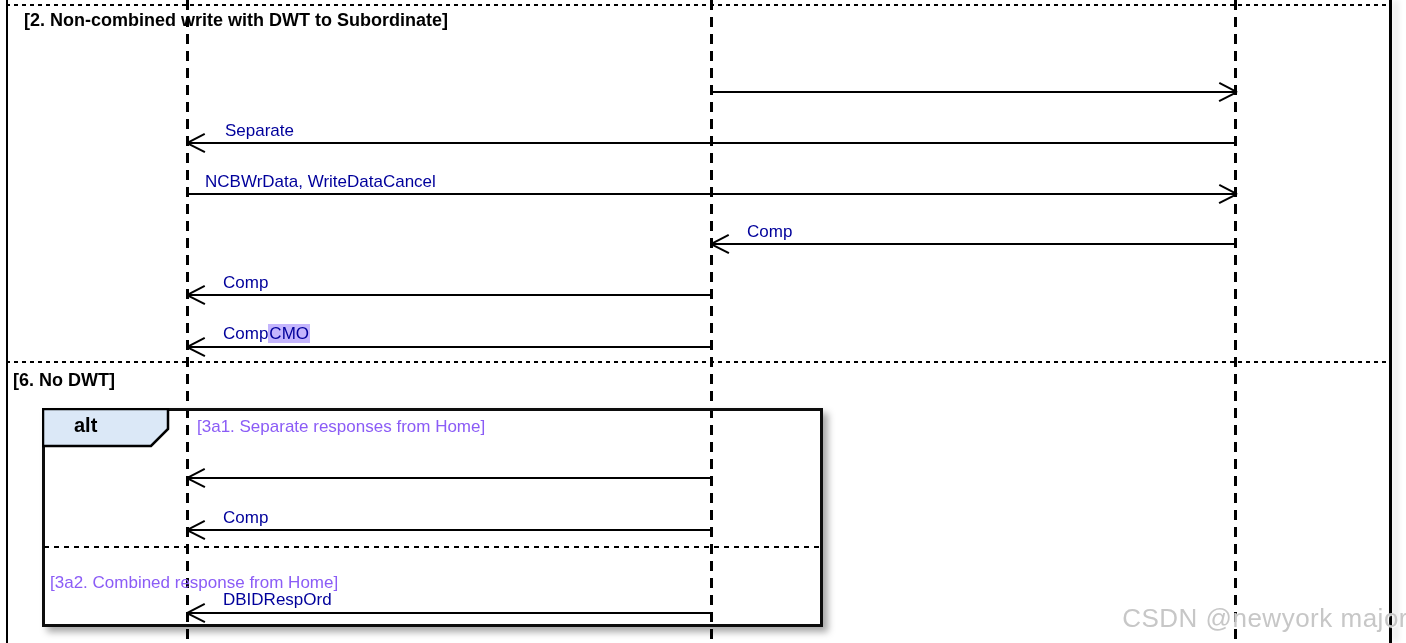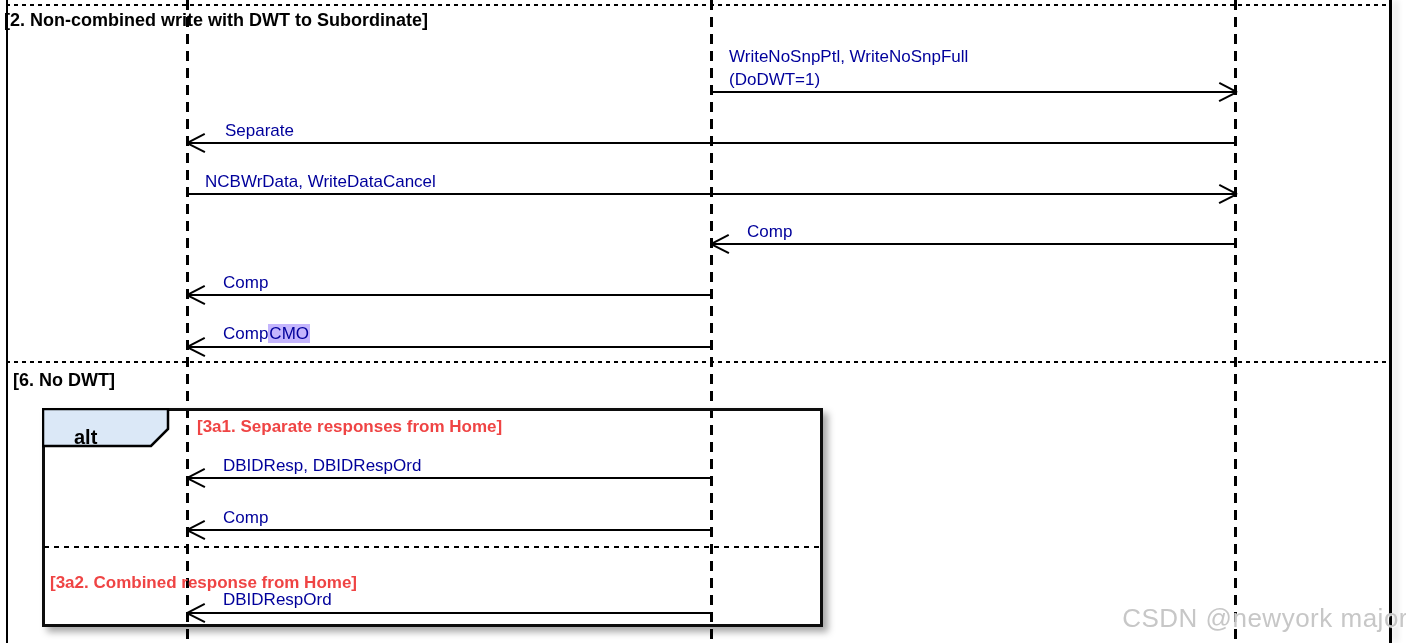--- a/index.html
+++ b/index.html
@@ -23,52 +23,48 @@
   
   .arrow{position:absolute;height:0;border-top:2px solid #000;}
   .arrow::before,.arrow::after{content:"";position:absolute;width:20px;height:2.4px;background:#000;}
   .arrow-left::before{left:-1px;top:-2px;transform-origin:left center;transform:rotate(27deg);}
   .arrow-left::after {left:-1px;top:-2px;transform-origin:left center;transform:rotate(-27deg);}
   .arrow-right::before{right:-1px;top:-2px;transform-origin:right center;transform:rotate(27deg);}
   .arrow-right::after {right:-1px;top:-2px;transform-origin:right center;transform:rotate(-27deg);}
   
   .msg-label{position:absolute;color:#00009b;font-size:17px;line-height:23px;white-space:nowrap;}
   .sec-title{position:absolute;color:#000;font-weight:bold;font-size:18px;white-space:nowrap;}
-  .branch-title{position:absolute;color:#ef4444;font-weight:bold;font-size:17px;white-space:nowrap;}
+  .branch-title{position:absolute;color:#8b5cf6;font-weight:normal;font-size:17px;white-space:nowrap;}
   .hl{background:#c4b5fd;padding:0 1px;}
   
   .alt-box{position:absolute;left:42px;top:408px;width:781px;height:219px;
     border:3px solid #0d0d0d;box-sizing:border-box;
     box-shadow:5px 5px 7px rgba(0,0,0,0.35);background:transparent;}
   .alt-tab{position:absolute;left:42px;top:408px;}
-  .alt-tab-label{position:absolute;left:74px;top:426px;font-weight:bold;font-size:20px;color:#000;}
+  .alt-tab-label{position:absolute;left:74px;top:414px;font-weight:bold;font-size:20px;color:#000;}
   .alt-divider{position:absolute;left:44px;top:546px;width:777px;height:2px;
     background:repeating-linear-gradient(to right,#000 0 5px,transparent 5px 10px);}
   
   .watermark{position:absolute;right:-2px;top:603px;font-size:26px;color:#c7c7c7;
     text-shadow:1px 1px 1px rgba(255,255,255,0.9);white-space:nowrap;letter-spacing:0.5px;}
 </style>
 </head>
 <body>
 
 <div id="canvas">
 
   <div class="frame-left"></div>
   <div class="dash-h sep-top"></div>
 
   <div class="lifeline" style="left:186px;"></div>
   <div class="lifeline" style="left:710px;"></div>
   <div class="lifeline" style="left:1234px;"></div>
 
-  <div class="sec-title" style="left:4px;top:10px;">[2. Non-combined write with DWT to Subordinate]</div>
+  <div class="sec-title" style="left:24px;top:10px;">[2. Non-combined write with DWT to Subordinate]</div>
 
-  <div class="msg-label" style="left:729px;top:45px;">
-    <div>WriteNoSnpPtl, WriteNoSnpFull</div>
-    <div>(DoDWT=1)</div>
-  </div>
   <div class="arrow arrow-right" style="left:712px;top:91px;width:524px;"></div>
 
   <div class="msg-label" style="left:225px;top:119px;">Separate</div>
   <div class="arrow arrow-left" style="left:188px;top:142px;width:1048px;"></div>
 
   <div class="msg-label" style="left:205px;top:170px;">NCBWrData, WriteDataCancel</div>
   <div class="arrow arrow-right" style="left:188px;top:193px;width:1048px;"></div>
 
   <div class="msg-label" style="left:747px;top:220px;">Comp</div>
   <div class="arrow arrow-left" style="left:712px;top:243px;width:524px;"></div>
@@ -86,21 +82,20 @@
   <div class="sec-title" style="left:13px;top:370px;">[6. No DWT]</div>
 
   <div class="alt-box"></div>
   <svg class="alt-tab" width="128" height="40">
     <polygon points="1,1 126,1 126,21 109,38 1,38" fill="#dbe8f7" stroke="#000" stroke-width="2.5"></polygon>
   </svg>
   <div class="alt-tab-label">alt</div>
 
   <div class="branch-title" style="left:197px;top:417px;">[3a1. Separate responses from Home]</div>
 
-  <div class="msg-label" style="left:223px;top:454px;">DBIDResp, DBIDRespOrd</div>
   <div class="arrow arrow-left" style="left:188px;top:477px;width:524px;"></div>
 
   <div class="msg-label" style="left:223px;top:506px;">Comp</div>
   <div class="arrow arrow-left" style="left:188px;top:529px;width:524px;"></div>
 
   <div class="alt-divider"></div>
 
   <div class="branch-title" style="left:50px;top:553px;margin-top:20px;">[3a2. Combined response from Home]</div>
 
   <div class="msg-label" style="left:223px;top:588px;">DBIDRespOrd</div>

